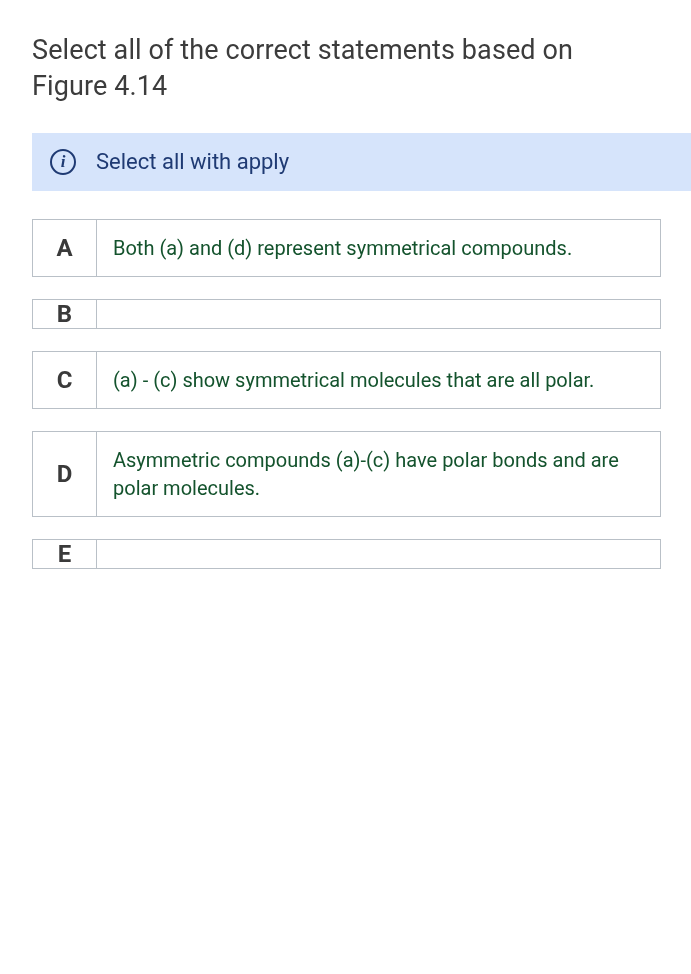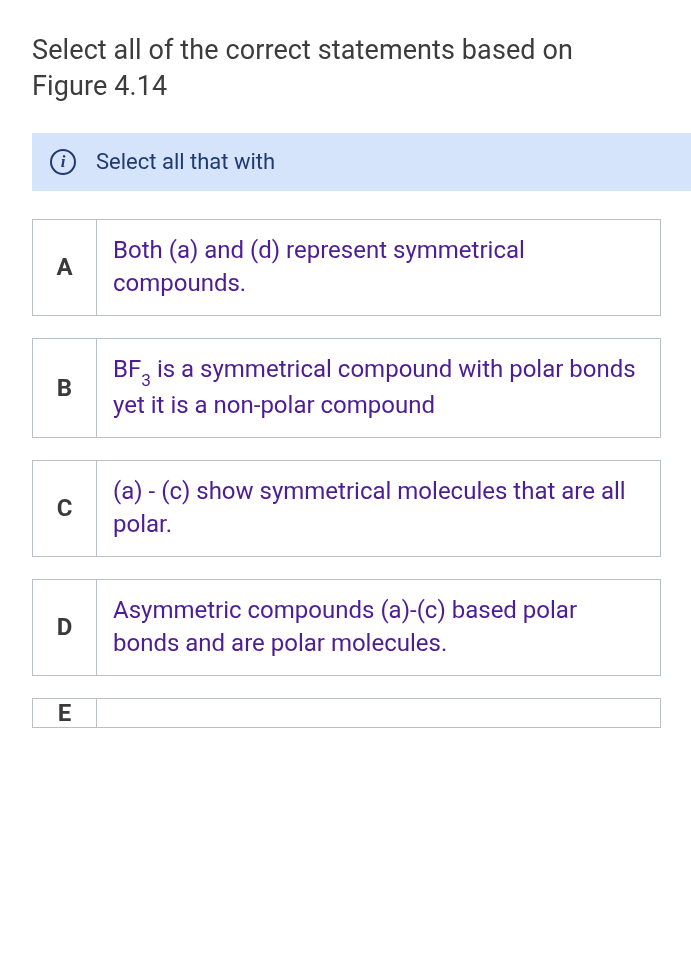--- a/index.html
+++ b/index.html
@@ -61,50 +61,49 @@
     align-items: center;
     justify-content: center;
     border-right: 1.5px solid #b9c0c7;
     font-weight: 700;
     font-size: 24px;
     color: #3a3a3a;
   }
   .option-text {
     flex: 1;
     padding: 14px 16px;
-    font-size: 24px;
+    font-size: 20px;
     line-height: 1.4;
-    color: #4c1d95;
+    color: #14532d;
     word-break: break-word;
   }
   .option-text sub { font-size: 0.72em; position: relative; top: 0.18em; }
 </style>
 </head>
 <body>
 
 <div class="question">Select all of the correct statements based on Figure 4.14</div>
 
 <div class="instruction">
   <span class="info-icon">i</span>
-  <span class="instruction-text">Select all that with</span>
+  <span class="instruction-text">Select all with apply</span>
 </div>
 
 <div class="options">
   <div class="option">
     <div class="option-letter">A</div>
     <div class="option-text">Both (a) and (d) represent symmetrical compounds.</div>
   </div>
   <div class="option">
     <div class="option-letter">B</div>
-    <div class="option-text">BF<sub>3</sub> is a symmetrical compound with polar bonds yet it is a non-polar compound</div>
   </div>
   <div class="option">
     <div class="option-letter">C</div>
     <div class="option-text">(a) - (c) show symmetrical molecules that are all polar.</div>
   </div>
   <div class="option">
     <div class="option-letter">D</div>
-    <div class="option-text">Asymmetric compounds (a)-(c) based polar bonds and are polar molecules.</div>
+    <div class="option-text">Asymmetric compounds (a)-(c) have polar bonds and are polar molecules.</div>
   </div>
   <div class="option">
     <div class="option-letter">E</div>
   </div>
 </div>
 
 </body></html>

